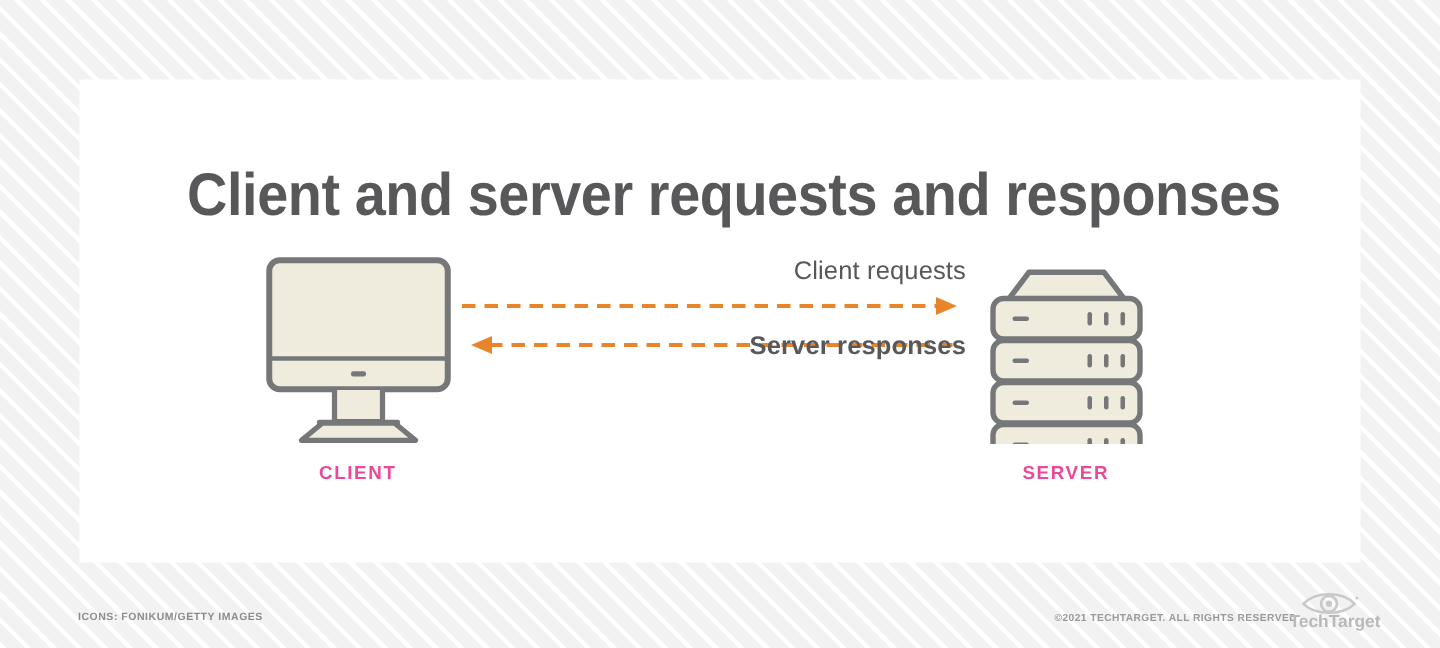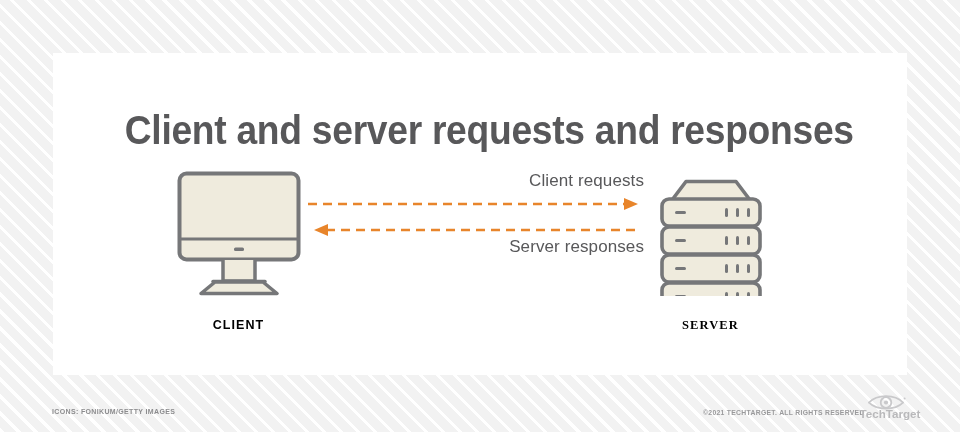--- a/index.html
+++ b/index.html
@@ -72,29 +72,28 @@
   }
   #client-node {
     left: 118px;
     top: 118px;
     width: 135px;
   }
   #server-node {
     left: 590px;
     top: 118px;
     width: 135px;
-    font-family: Liberation Serif, serif;
   }
   .node-label {
-    margin-top: 22px;
+    margin-top: 12px;
     text-align: center;
     font-size: 12.5px;
     font-weight: bold;
     letter-spacing: 1.1px;
-    color: #000000;
+    color: #ec4899;
   }
   .node-art {
     height: 125px;
     display: flex;
     align-items: flex-end;
     justify-content: center;
   }
 
   
   #arrows {
@@ -106,21 +105,21 @@
   }
   .arrow-label {
     position: absolute;
     width: 336px;
     text-align: right;
     font-size: 17px;
     color: #58585a;
     letter-spacing: 0.1px;
   }
   #label-client-requests { top: 0px; left: 0; }
-  #label-server-responses { top: 66px; left: 0; }
+  #label-server-responses { top: 50px; left: 0; font-weight: bold; }
 
   .arrow-svg {
     position: absolute;
     left: 0;
   }
   #arrow-top { top: 26px; }
   #arrow-bottom { top: 52px; }
 
   
   #footer-credit {

